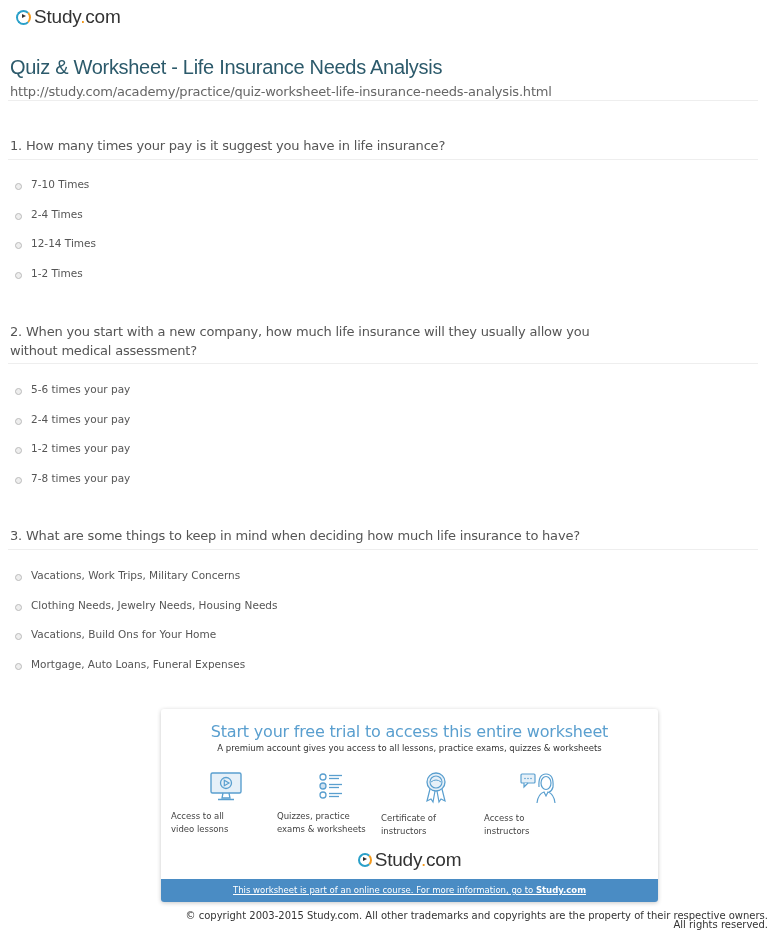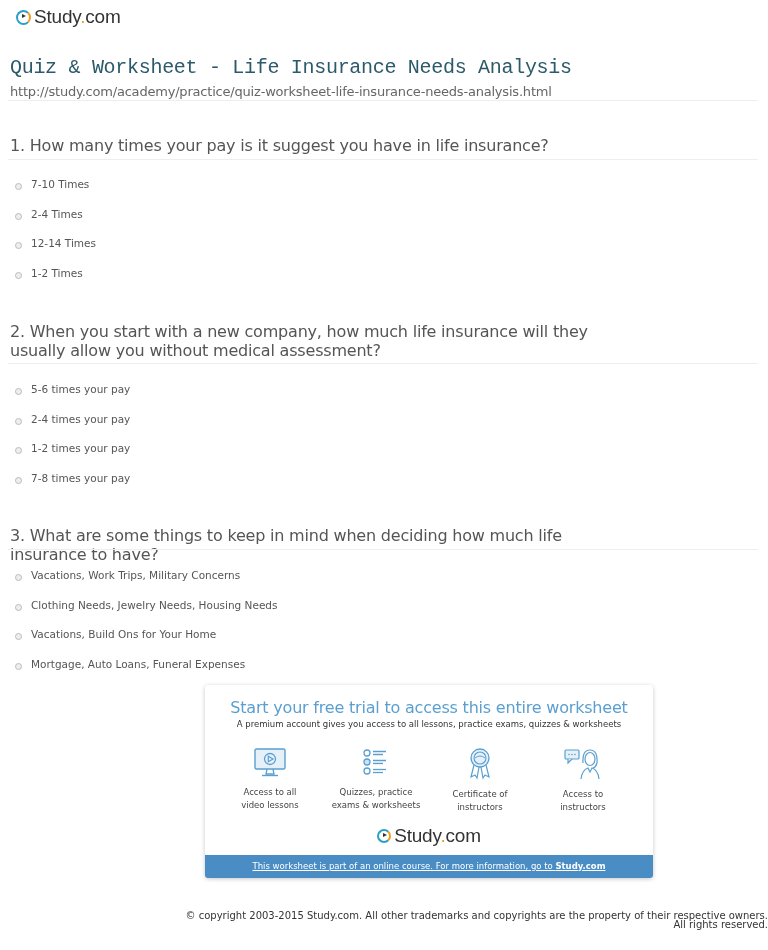--- a/index.html
+++ b/index.html
@@ -20,42 +20,42 @@
   .logo .word { font-family: "Liberation Sans", sans-serif; color: #333; letter-spacing: -0.2px; }
   .logo .dot { color: #f39a1d; }
   .logo-top { left: 16px; top: 6px; }
   .logo-top .word { font-size: 19px; }
   .logo-top .mark { width: 15px; height: 15px; }
   .logo-top .mark:after { left: 4px; top: 2.5px; }
 
   .title {
     position: absolute; left: 10px; top: 56px; margin: 0;
     font-size: 20px; font-weight: normal; color: #2c5a6b;
-    font-family: Liberation Mono, monospace; letter-spacing: -0.3px;
+    font-family: Liberation Sans, sans-serif; letter-spacing: -0.3px;
   }
   .url { position: absolute; left: 10px; top: 84px; font-size: 13px; color: #666; letter-spacing: -0.2px; }
   .divider { position: absolute; left: 8px; width: 750px; height: 1px; background: #eeeeee; }
 
   .question {
-    position: absolute; left: 10px; font-size: 16px; color: #555; line-height: 19px; width: 620px;
+    position: absolute; left: 10px; font-size: 13px; color: #555; line-height: 19px; width: 620px;
     letter-spacing: -0.2px;
   }
   .option { position: absolute; left: 15px; display: flex; align-items: flex-end; font-size: 10.5px; color: #555; }
   .radio {
     width: 7px; height: 7px; border-radius: 50%; border: 1px solid #bbb; background: #eee;
     margin-right: 9px; box-sizing: border-box;
   }
 
   .promo {
-    position: absolute; left: 161px; top: 685px; width: 448px; height: 193px;
-    background: #fff; border-radius: 3px; box-shadow: 0 1px 4px rgba(0,0,0,0.22); overflow: hidden; margin-left: 44px;
+    position: absolute; left: 161px; top: 709px; width: 497px; height: 193px;
+    background: #fff; border-radius: 3px; box-shadow: 0 1px 4px rgba(0,0,0,0.22); overflow: hidden;
   }
   .promo-title { position: absolute; left: 0; right: 0; top: 13px; text-align: center; font-size: 16px; color: #5a9fcf; letter-spacing: -0.2px; }
   .promo-sub { position: absolute; left: 0; right: 0; top: 34px; text-align: center; font-size: 8.5px; color: #333; }
-  .feature { position: absolute; top: 62px; width: 110px; text-align: center; }
+  .feature { position: absolute; top: 62px; width: 110px; }
   .feature svg { display: block; margin: 0 auto; }
   .feature .flabel { margin-top: 7px; font-size: 8.5px; color: #444; line-height: 13px; }
   .promo-logo { position: absolute; left: 0; right: 0; top: 140px; display: flex; justify-content: center; }
   .promo-logo .logo { position: static; }
   .promo-logo .word { font-size: 19px; }
   .promo-logo .mark { width: 14px; height: 14px; }
   .promo-bar {
     position: absolute; left: 0; right: 0; bottom: 0; height: 23px; background: #4a8cc4;
     color: #fff; font-size: 8.5px; text-align: center; line-height: 23px; text-decoration: underline;
   }

